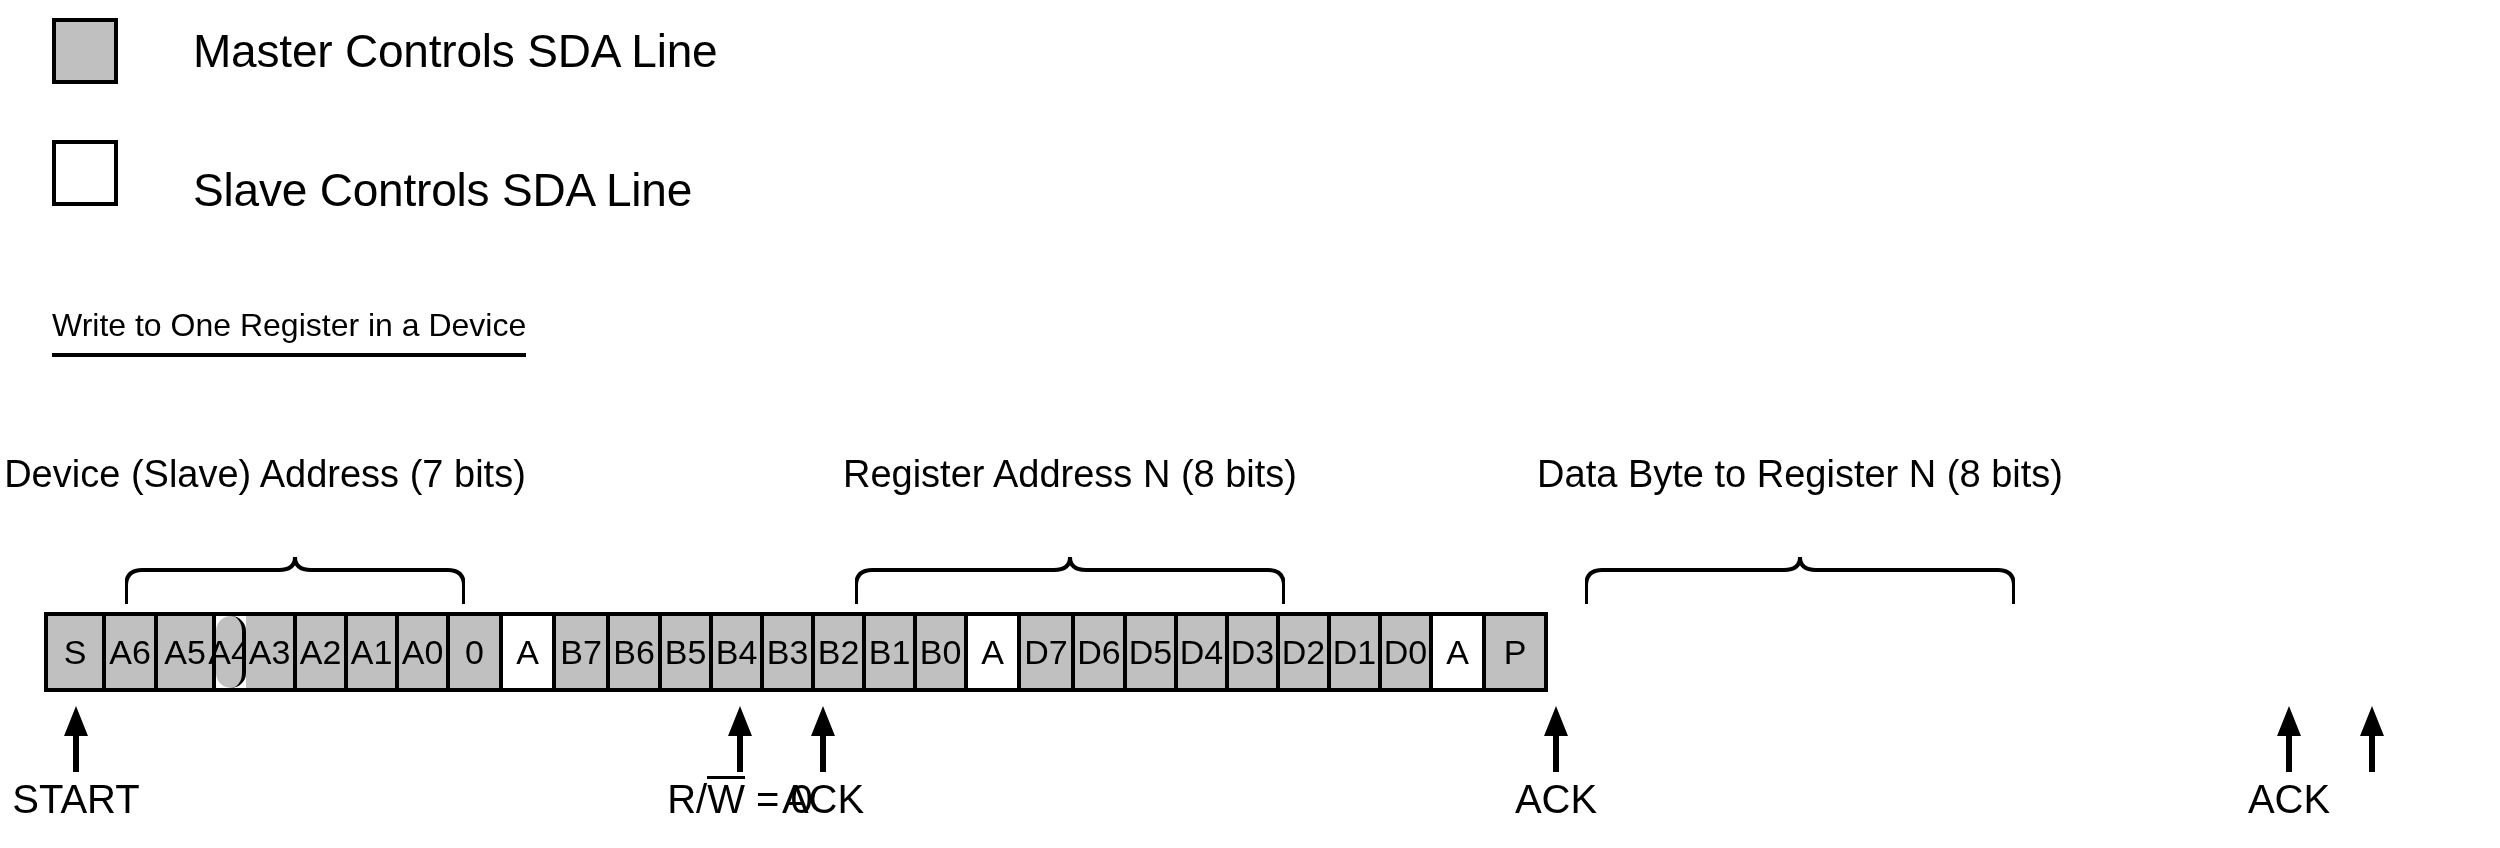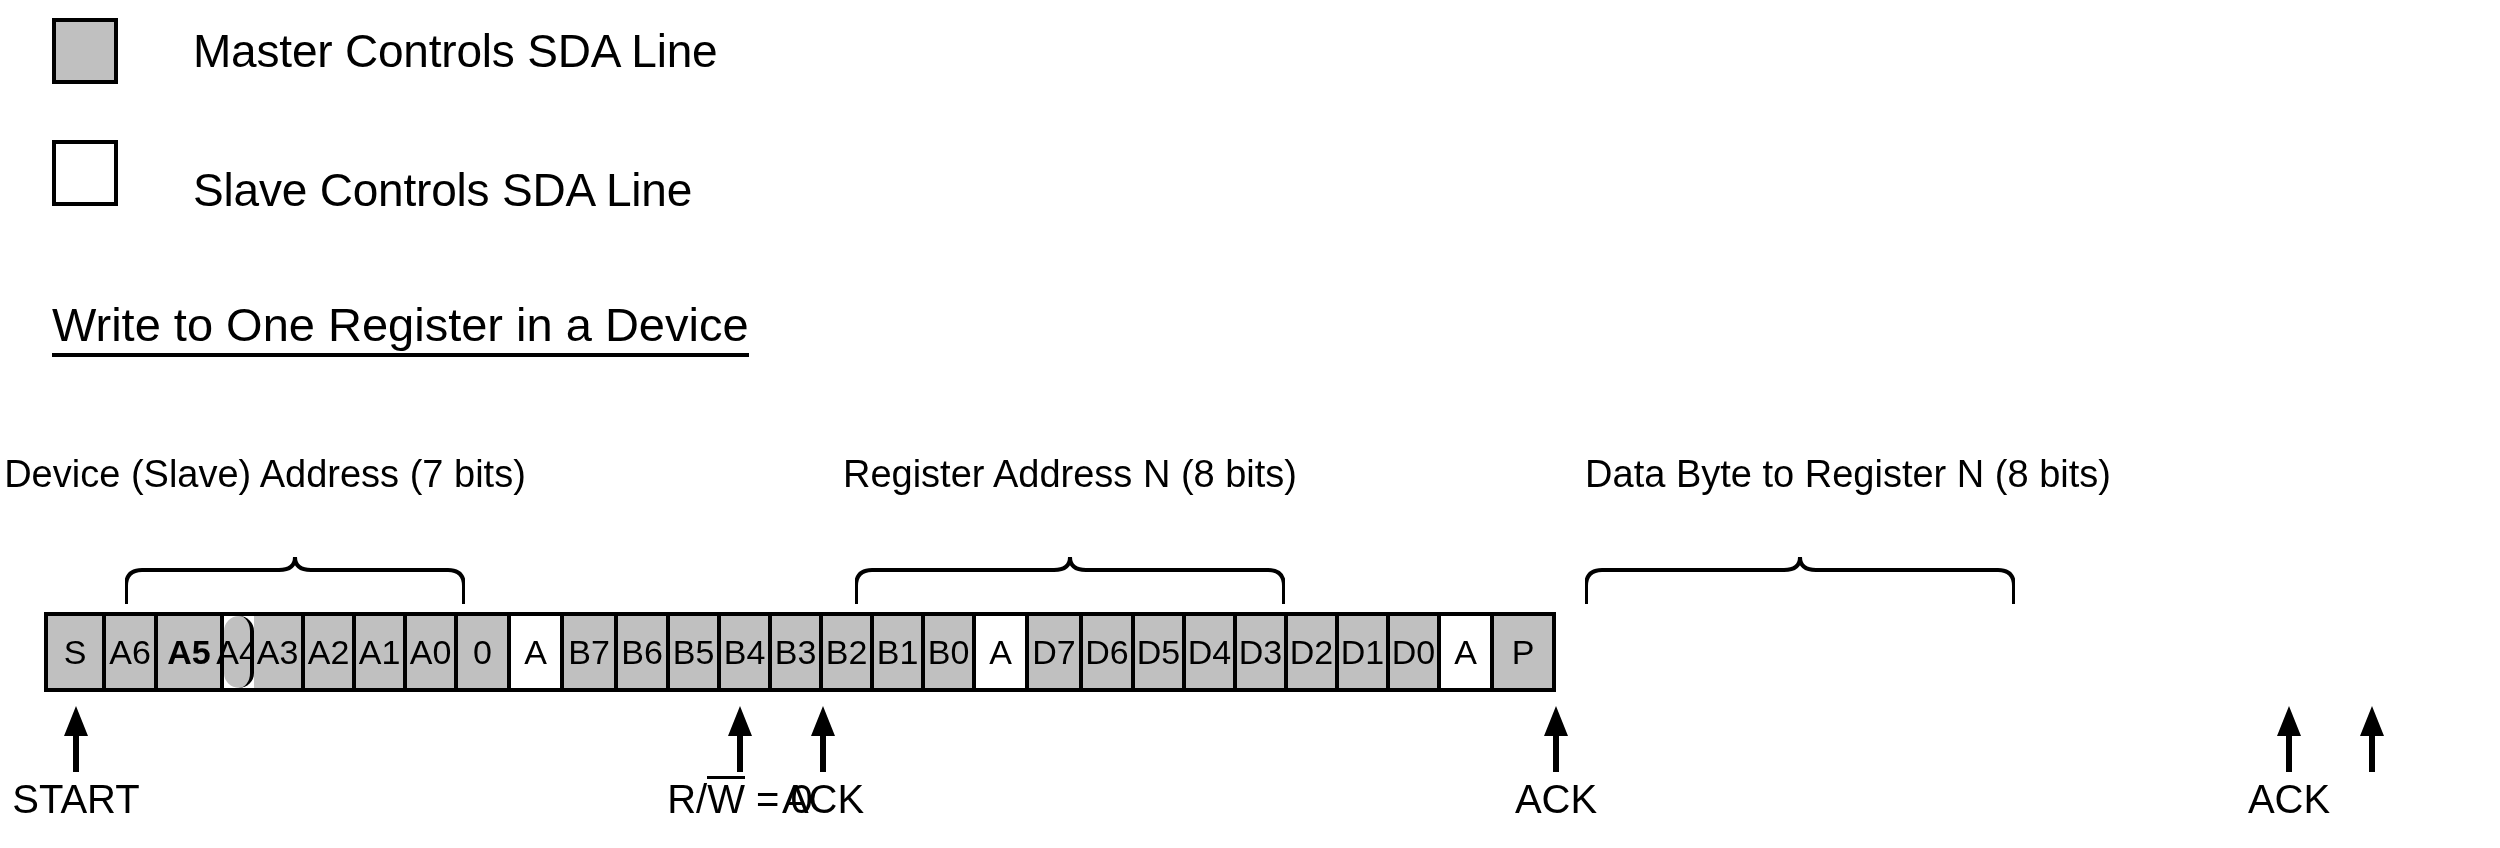--- a/index.html
+++ b/index.html
@@ -37,21 +37,21 @@
     letter-spacing: -0.2px;
   }
   #legend-master-label { top: 18px; }
   #legend-slave-label  { top: 157px; }
 
   
   #page-title {
     position: absolute;
     left: 52px;
     top: 298px;
-    font-size: 47px;
+    font-size: 32px;
     line-height: 54px;
     white-space: nowrap;
     border-bottom: 4px solid #000000;
     padding-bottom: 1px;
     display: inline-block;
   }
 
   
   .group-label {
     position: absolute;
@@ -141,36 +141,36 @@
       <svg viewBox="0 0 340 48" preserveAspectRatio="none">
         <path d="M 1,48 L 1,30 Q 1,14 17,14 L 154,14 Q 170,14 170,1 Q 170,14 186,14 L 323,14 Q 339,14 339,30 L 339,48" fill="none" stroke="#000000" stroke-width="4" vector-effect="non-scaling-stroke" stroke-linecap="butt"></path>
       </svg>
     </div>
     <div class="group-label" style="left: 1070px;">Register Address N (8 bits)</div>
     <div class="brace" style="left: 855px; width: 430px;">
       <svg viewBox="0 0 430 48" preserveAspectRatio="none">
         <path d="M 1,48 L 1,30 Q 1,14 17,14 L 199,14 Q 215,14 215,1 Q 215,14 231,14 L 413,14 Q 429,14 429,30 L 429,48" fill="none" stroke="#000000" stroke-width="4" vector-effect="non-scaling-stroke" stroke-linecap="butt"></path>
       </svg>
     </div>
-    <div class="group-label" style="left: 1848px;">Data Byte to Register N (8 bits)</div>
+    <div class="group-label" style="left: 1800px;">Data Byte to Register N (8 bits)</div>
     <div class="brace" style="left: 1585px; width: 430px;">
       <svg viewBox="0 0 430 48" preserveAspectRatio="none">
         <path d="M 1,48 L 1,30 Q 1,14 17,14 L 199,14 Q 215,14 215,1 Q 215,14 231,14 L 413,14 Q 429,14 429,30 L 429,48" fill="none" stroke="#000000" stroke-width="4" vector-effect="non-scaling-stroke" stroke-linecap="butt"></path>
       </svg>
     </div>
   </div>
 
 <div id="frame-row">
     <div class="cell" style="width: 58px;">
       <span>S</span>
     </div>
     <div class="cell" style="width: 52px;">
       <span>A6</span>
     </div>
-    <div class="cell" style="width: 66px; font-weight: bold;">
+    <div class="cell" style="width: 58px;">
       <span>A5</span>
     </div>
     <div class="cell" style="width: 30px; border-radius: 22px;">
       <span>A4</span>
     </div>
     <div class="cell" style="width: 51px;">
       <span>A3</span>
     </div>
     <div class="cell" style="width: 51px;">
       <span>A2</span>

